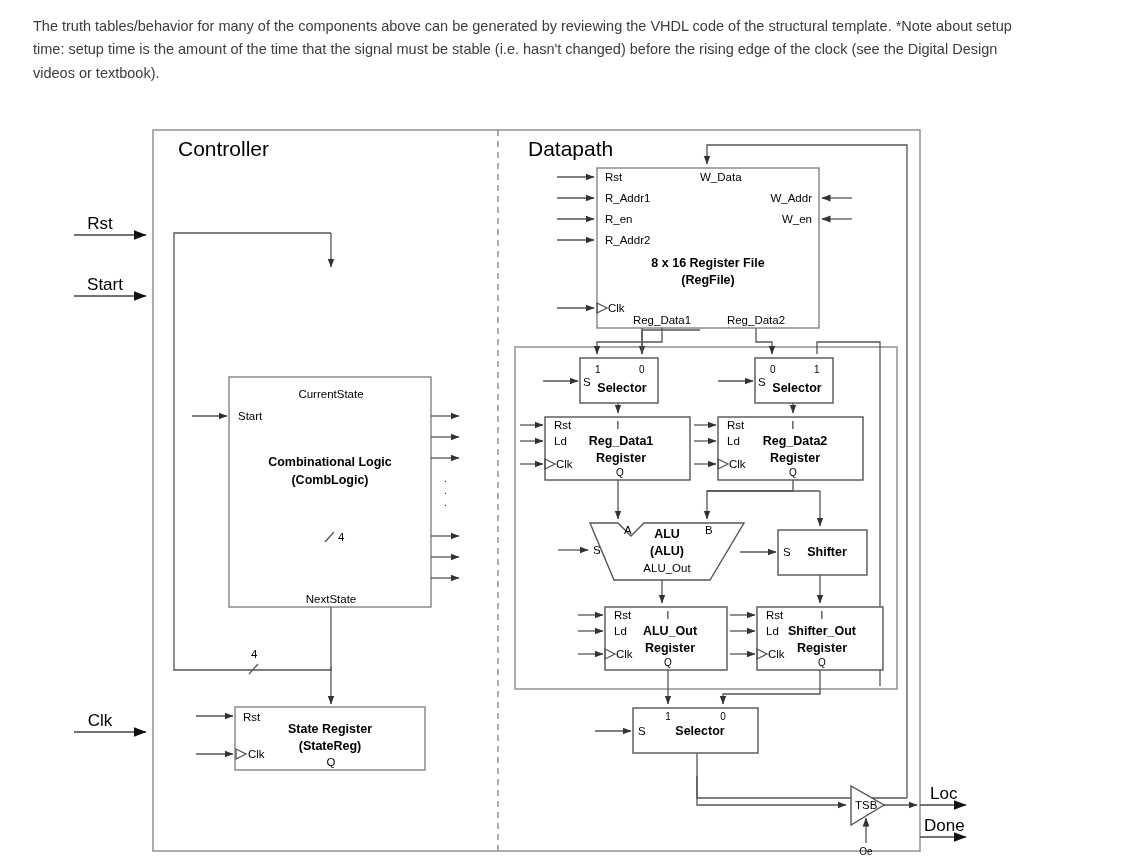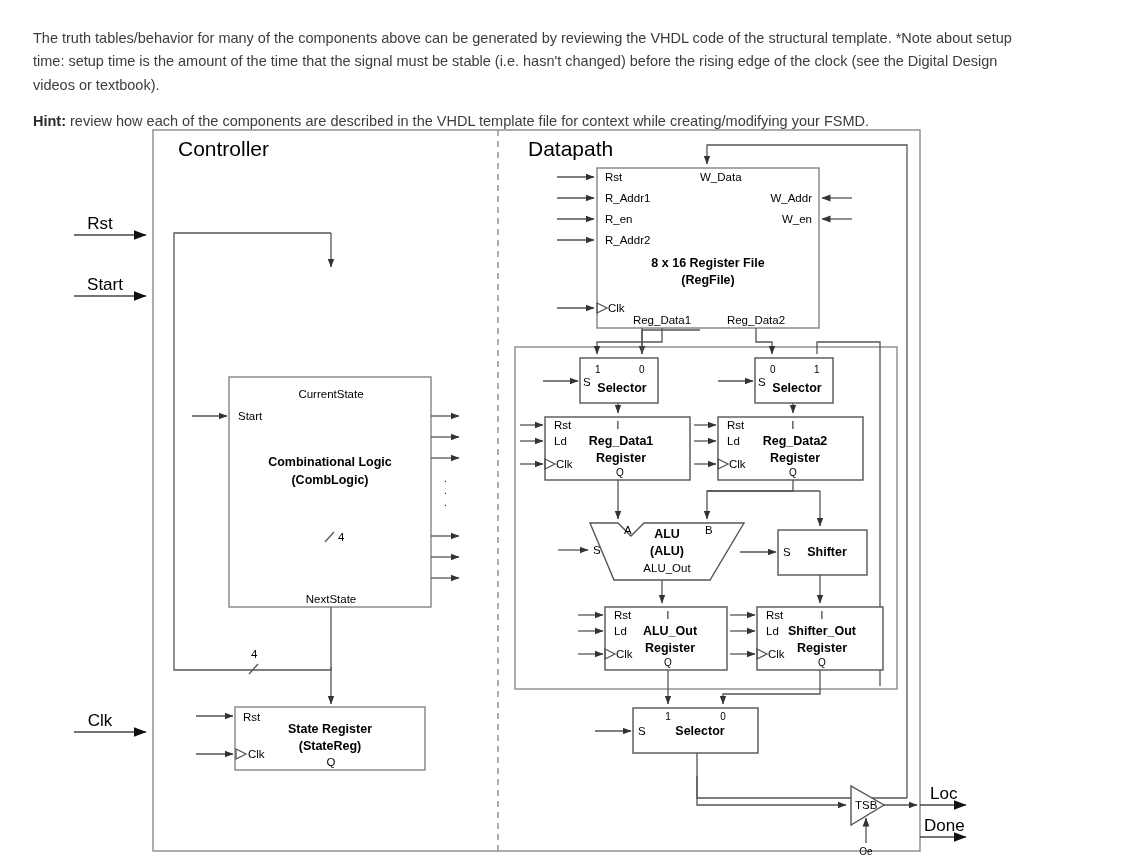--- a/index.html
+++ b/index.html
@@ -3,21 +3,21 @@
 <meta charset="utf-8">
 <style>
   html,body{margin:0;padding:0;}
   body{
     width:1134px;height:861px;background:#ffffff;
     font-family:"Liberation Sans", sans-serif;
     color:#2b2b2b;overflow:hidden;
   }
   .prose{
     position:absolute;left:33px;top:15px;width:985px;
-    font-size:14.5px;line-height:1.62;color:#3c3c3c;margin-top:12px;
+    font-size:14.5px;line-height:1.62;color:#3c3c3c;
   }
   .prose p{margin:0 0 13px 0;}
   .prose b{font-weight:bold;color:#2b2b2b;}
   #figure{position:absolute;left:0px;top:118px;width:1010px;height:745px;}
   svg{display:block;}
   text{font-family:"Liberation Sans", sans-serif; fill:#000;}
   .t-big{font-size:21px;}
   .t-io{font-size:17px;}
   .t-blk{font-size:12.5px;font-weight:bold;}
   .t-pin{font-size:11.5px;}
@@ -27,21 +27,20 @@
   .box{fill:#ffffff;stroke:#7a7a7a;stroke-width:1.3;}
   .box-d{fill:#ffffff;stroke:#555;stroke-width:1.4;}
   .frame{fill:none;stroke:#8a8a8a;stroke-width:1.4;}
   .dash{stroke:#8a8a8a;stroke-width:1.4;stroke-dasharray:6 5;fill:none;}
 </style>
 </head>
 <body>
 
 <div class="prose">
   <p>The truth tables/behavior for many of the components above can be generated by reviewing the VHDL code of the structural template. *Note about setup time: setup time is the amount of the time that the signal must be stable (i.e. hasn't changed) before the rising edge of the clock (see the Digital Design videos or textbook).</p>
-  <p><b>Hint:</b><span> review how each of the components are described in the VHDL template file for context while creating/modifying your FSMD.</span></p>
 </div>
 
 <div id="figure">
 <svg width="1010" height="745" viewBox="0 0 1010 745" xmlns="http://www.w3.org/2000/svg">
   <defs>
     <marker id="ah" markerWidth="9" markerHeight="8" refX="8.5" refY="4" orient="auto" markerUnits="userSpaceOnUse">
       <path d="M0,0.6 L9,4 L0,7.4 z" fill="#333"></path>
     </marker>
     <marker id="ahb" markerWidth="13" markerHeight="11" refX="12.5" refY="5.5" orient="auto" markerUnits="userSpaceOnUse">
       <path d="M0,0.5 L13,5.5 L0,10.5 z" fill="#111"></path>

